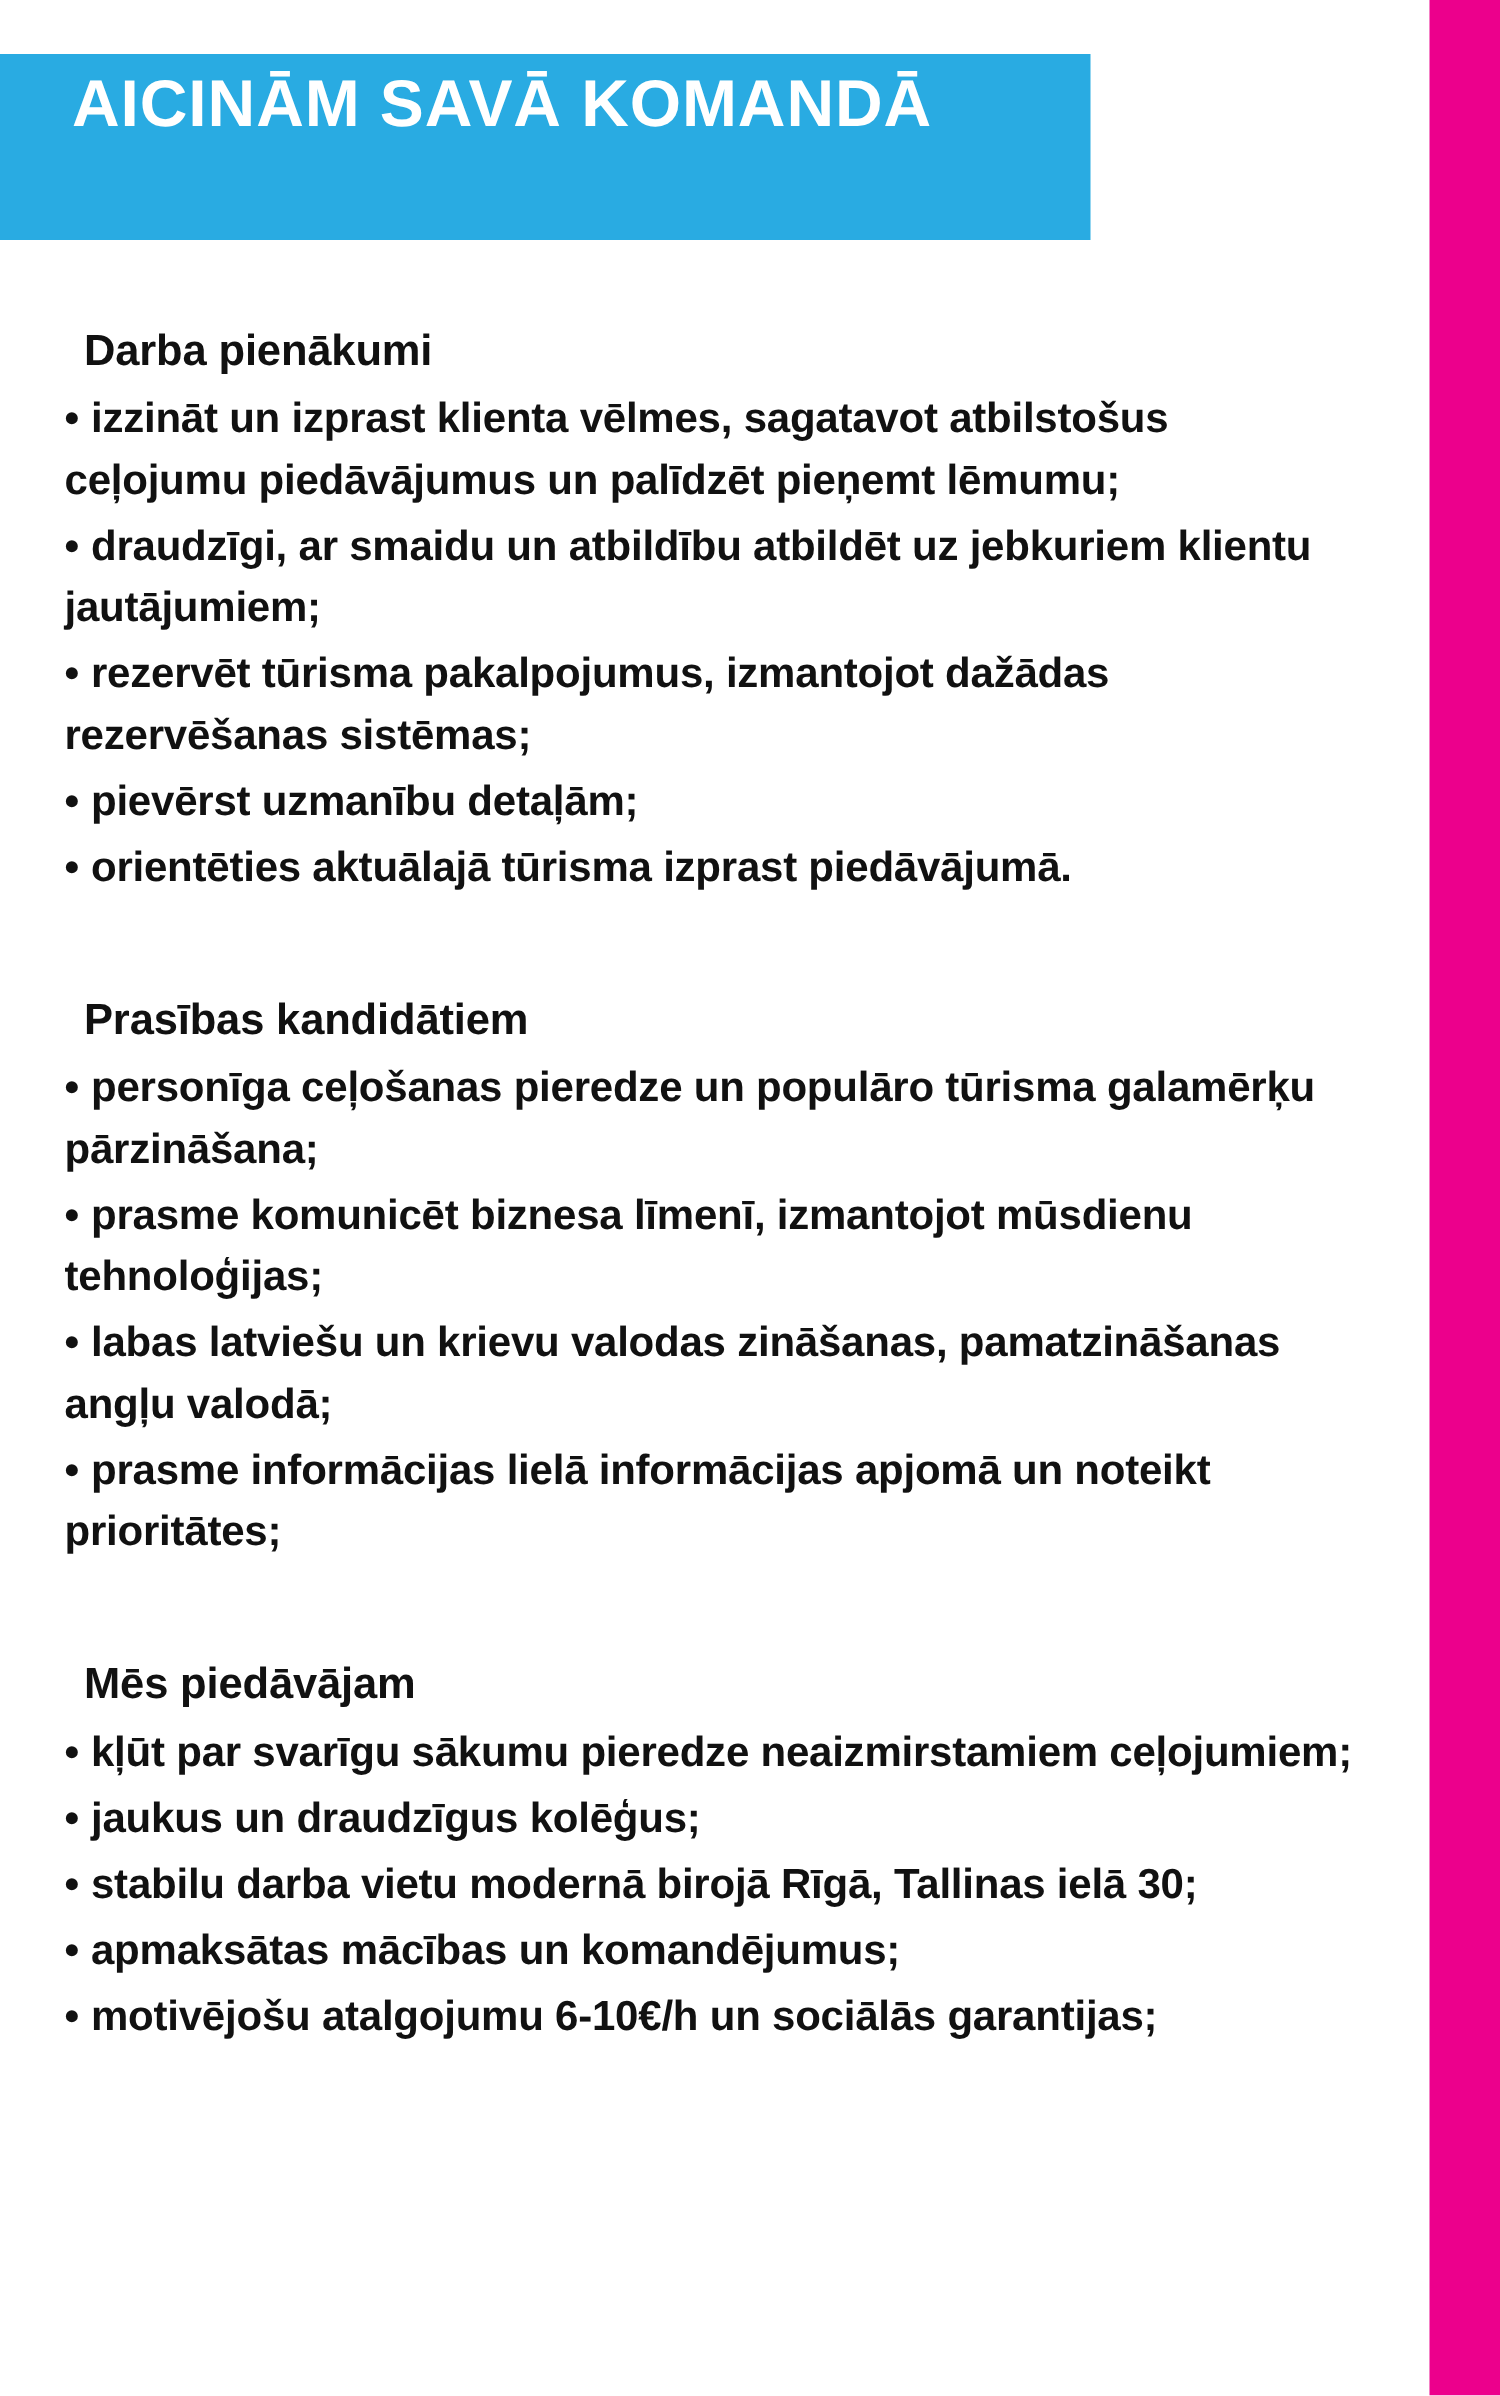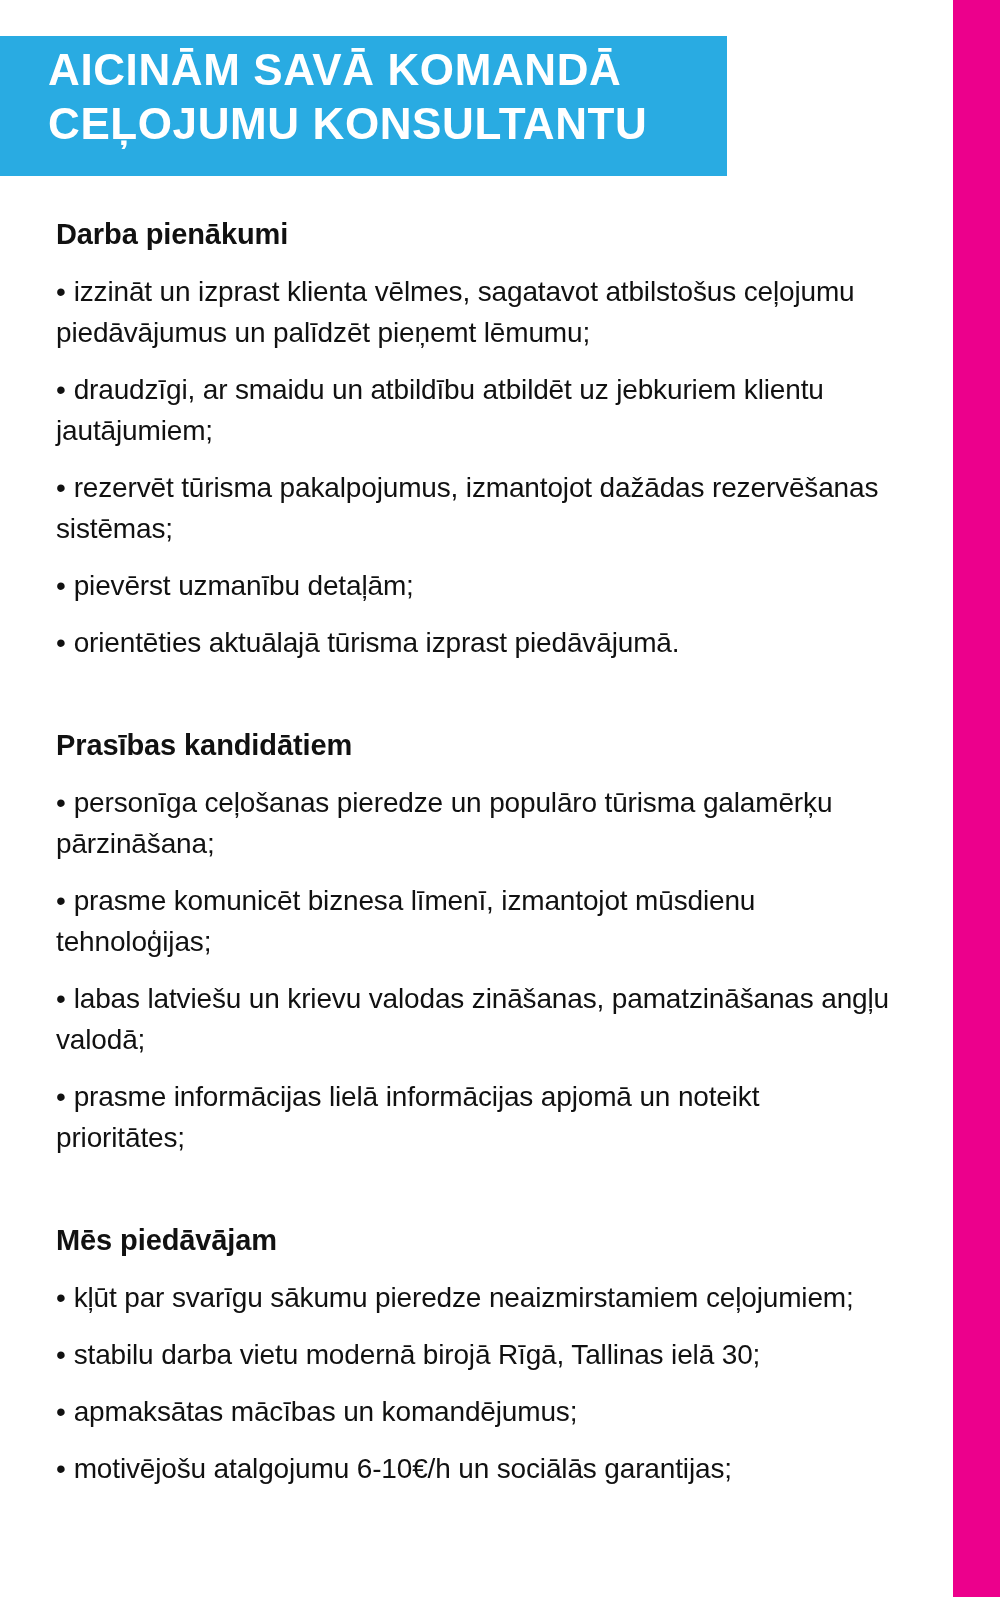--- a/index.html
+++ b/index.html
@@ -32,21 +32,21 @@
     height: 1597px;
     background: #ec008c;
   }
 
   
   .title-banner {
     position: absolute;
     left: 0;
     top: 36px;
     width: 727px;
-    height: 140px;
+    height: 124px;
     background: #29abe2;
     box-sizing: border-box;
     padding: 7px 0 0 48px;
   }
   .title-line {
     color: #ffffff;
     font-family: "Liberation Sans Narrow", "Liberation Sans", "DejaVu Sans", sans-serif;
     font-size: 44px;
     font-weight: 700;
     letter-spacing: 0.6px;
@@ -79,25 +79,25 @@
   }
 
   .bullet-list {
     list-style: none;
     margin: 0;
     padding: 0;
   }
   .bullet-item {
     position: relative;
     font-size: 28px;
-    font-weight: 400;
+    font-weight: 700;
     color: #111111;
     line-height: 41px;
     padding-left: 26px;
-    margin: 16px;
+    margin: 3px;
     letter-spacing: -0.15px;
   }
   .bullet-dot {
     position: absolute;
     left: 0;
     top: 0;
     font-size: 28px;
     line-height: 41px;
     color: #111111;
   }
@@ -121,21 +121,20 @@
 </style>
 </head>
 <body>
 
 <div class="page">
 
   <div class="side-stripe"></div>
 
   <div class="title-banner">
     <div class="title-line">AICINĀM SAVĀ KOMANDĀ</div>
-    <div class="title-line">CEĻOJUMU KONSULTANTU</div>
   </div>
 
   <div class="content">
 
   <div class="section">
         <div class="section-heading">Darba pienākumi</div>
         <ul class="bullet-list">
           <li class="bullet-item"><span class="bullet-dot">•</span><span class="bullet-text">izzināt un izprast klienta vēlmes, sagatavot atbilstošus ceļojumu piedāvājumus un palīdzēt pieņemt lēmumu;</span></li>
           <li class="bullet-item"><span class="bullet-dot">•</span><span class="bullet-text">draudzīgi, ar smaidu un atbildību atbildēt uz jebkuriem klientu jautājumiem;</span></li>
           <li class="bullet-item"><span class="bullet-dot">•</span><span class="bullet-text">rezervēt tūrisma pakalpojumus, izmantojot dažādas rezervēšanas sistēmas;</span></li>
@@ -149,20 +148,21 @@
           <li class="bullet-item"><span class="bullet-dot">•</span><span class="bullet-text">personīga ceļošanas pieredze un populāro tūrisma galamērķu pārzināšana;</span></li>
           <li class="bullet-item"><span class="bullet-dot">•</span><span class="bullet-text">prasme komunicēt biznesa līmenī, izmantojot mūsdienu tehnoloģijas;</span></li>
           <li class="bullet-item"><span class="bullet-dot">•</span><span class="bullet-text">labas latviešu un krievu valodas zināšanas, pamatzināšanas angļu valodā;</span></li>
           <li class="bullet-item"><span class="bullet-dot">•</span><span class="bullet-text">prasme informācijas lielā informācijas apjomā un noteikt prioritātes;</span></li>
         </ul>
       </div>
       <div class="section">
         <div class="section-heading">Mēs piedāvājam</div>
         <ul class="bullet-list">
           <li class="bullet-item"><span class="bullet-dot">•</span><span class="bullet-text">kļūt par svarīgu sākumu pieredze neaizmirstamiem ceļojumiem;</span></li>
+          <li class="bullet-item"><span class="bullet-dot">•</span><span class="bullet-text">jaukus un draudzīgus kolēģus;</span></li>
           <li class="bullet-item"><span class="bullet-dot">•</span><span class="bullet-text">stabilu darba vietu modernā birojā Rīgā, Tallinas ielā 30;</span></li>
           <li class="bullet-item"><span class="bullet-dot">•</span><span class="bullet-text">apmaksātas mācības un komandējumus;</span></li>
           <li class="bullet-item"><span class="bullet-dot">•</span><span class="bullet-text">motivējošu atalgojumu 6-10€/h un sociālās garantijas;</span></li>
         </ul>
       </div>
     </div>
 
 </div>
 
 </body></html>

